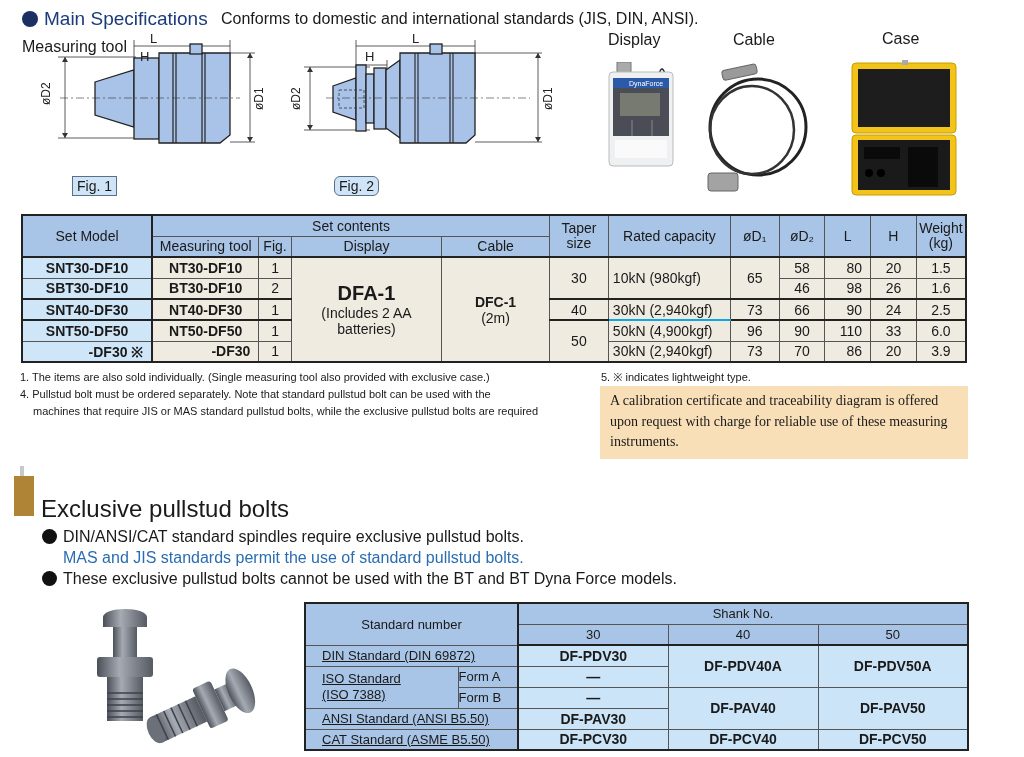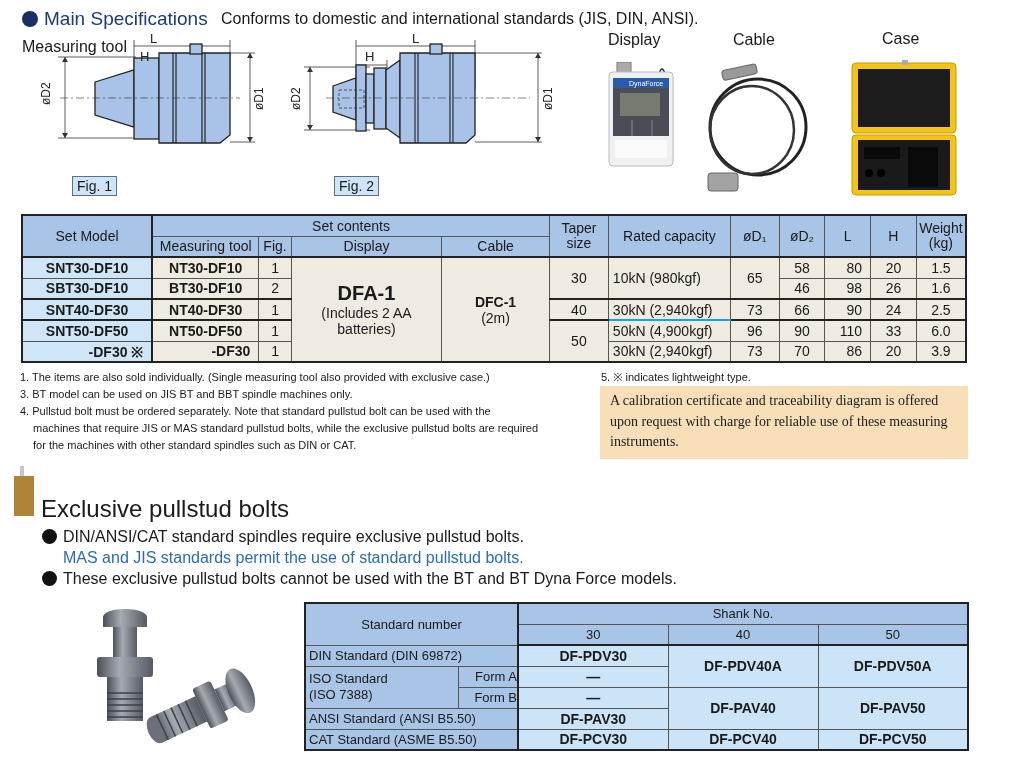--- a/index.html
+++ b/index.html
@@ -50,22 +50,22 @@
   .bullets { left: 42px; top: 526px; font-size: 16px; line-height: 21px; }
   .bullets .blt { display: inline-block; width: 15px; height: 15px; border-radius: 50%; background: #111; margin-right: 6px; vertical-align: -2px; }
   .bullets .blue { color: #2b6cb0; padding-left: 21px; }
 
   .bolt-img { left: 95px; top: 605px; width: 180px; height: 145px; }
 
   
   .pull { left: 304px; top: 602px; width: 665px; font-size: 13px; border: 2px solid #222; }
   .pull th, .pull td { border: 1px solid #555; height: 21px; font-weight: normal; text-align: center; }
   .pull th { background: #a8c4e6; }
-  .pull td.std { background: #a8c4e6; text-align: left; padding-left: 3px; }
-  .pull td.form { background: #a8c4e6; text-align: right; }
+  .pull td.std { background: #a8c4e6; text-align: left; padding-left: 16px; text-decoration: underline; }
+  .pull td.form { background: #a8c4e6; text-align: left; }
   .pull td.val { background: #cce4f7; font-weight: bold; font-size: 14px; }
   .pull .thick-left { border-left: 2px solid #222; }
   .pull .thick-top th { border-bottom: 2px solid #222; }
 </style>
 </head>
 <body>
 
 <div class="abs hdr-dot"></div>
 <div class="abs hdr-title">Main Specifications</div>
 <div class="abs hdr-sub">Conforms to domestic and international standards (JIS, DIN, ANSI).</div>
@@ -146,21 +146,21 @@
       <line x1="128" y1="23" x2="128" y2="113"></line>
     <line x1="160" y1="23" x2="160" y2="113"></line>
       <line x1="163" y1="23" x2="163" y2="113"></line>
   </g>
   <line x1="36" y1="68" x2="240" y2="68" stroke="#333" stroke-width="0.6" stroke-dasharray="8 3 2 3"></line>
   <text x="122" y="13" font-size="13" font-family="Liberation Sans, sans-serif" fill="#222">L</text>
   <text x="75" y="31" font-size="13" font-family="Liberation Sans, sans-serif" fill="#222">H</text>
   <text x="10" y="80" font-size="12" font-family="Liberation Sans, sans-serif" fill="#222" transform="rotate(-90 10 80)">øD2</text>
   <text x="262" y="80" font-size="12" font-family="Liberation Sans, sans-serif" fill="#222" transform="rotate(-90 262 80)">øD1</text>
 </svg>
-<div class="abs fig-tag" style="left:334px; top:176px;">Fig. 2</div>
+<div class="abs fig-tag" style="left:334px; top:176px;border-radius:6px;">Fig. 2</div>
 
 <svg class="abs display-img" viewBox="0 0 70 105">
   <rect x="10" y="0" width="14" height="12" fill="#aaa" stroke="#777"></rect>
   <path d="M52 12 Q55 2 58 12" stroke="#222" fill="none" stroke-width="1.5"></path>
   <rect x="2" y="10" width="64" height="94" rx="4" fill="#eef0f2" stroke="#bbb"></rect>
   <rect x="6" y="16" width="56" height="10" fill="#2b5ba8"></rect>
   <text x="22" y="24" font-size="7" fill="#fff" font-family="Liberation Sans, sans-serif">DynaForce</text>
   <rect x="6" y="26" width="56" height="48" fill="#4a4d55"></rect>
   <rect x="13" y="31" width="40" height="23" fill="#777a70"></rect>
   <line x1="25" y1="58" x2="25" y2="74" stroke="#888"></line>
@@ -270,24 +270,22 @@
       <td class="beige">70</td>
       <td class="beige right">86</td>
       <td class="beige">20</td>
       <td class="beige">3.9</td>
     </tr>
   </tbody>
 </table>
 
 <div class="abs notes">
   <p>1. The items are also sold individually. (Single measuring tool also provided with exclusive case.)</p>
-  <p>3. BT model can be used on JIS BT and BBT spindle machines only.</p>
   <p>4. Pullstud bolt must be ordered separately. Note that standard pullstud bolt can be used with the</p>
   <p class="indent">machines that require JIS or MAS standard pullstud bolts, while the exclusive pullstud bolts are required</p>
-  <p class="indent">for the machines with other standard spindles such as DIN or CAT.</p>
 </div>
 <div class="abs note5">5. ※ indicates lightweight type.</div>
 <div class="abs calib">A calibration certificate and traceability diagram is offered upon request with charge for reliable use of these measuring instruments.</div>
 
 <div class="abs sec-bar-gray"></div>
 <div class="abs sec-bar"></div>
 <div class="abs sec-title">Exclusive pullstud bolts</div>
 
 <div class="abs bullets">
   <div><span class="blt"></span><span>DIN/ANSI/CAT standard spindles require exclusive pullstud bolts.</span></div>

